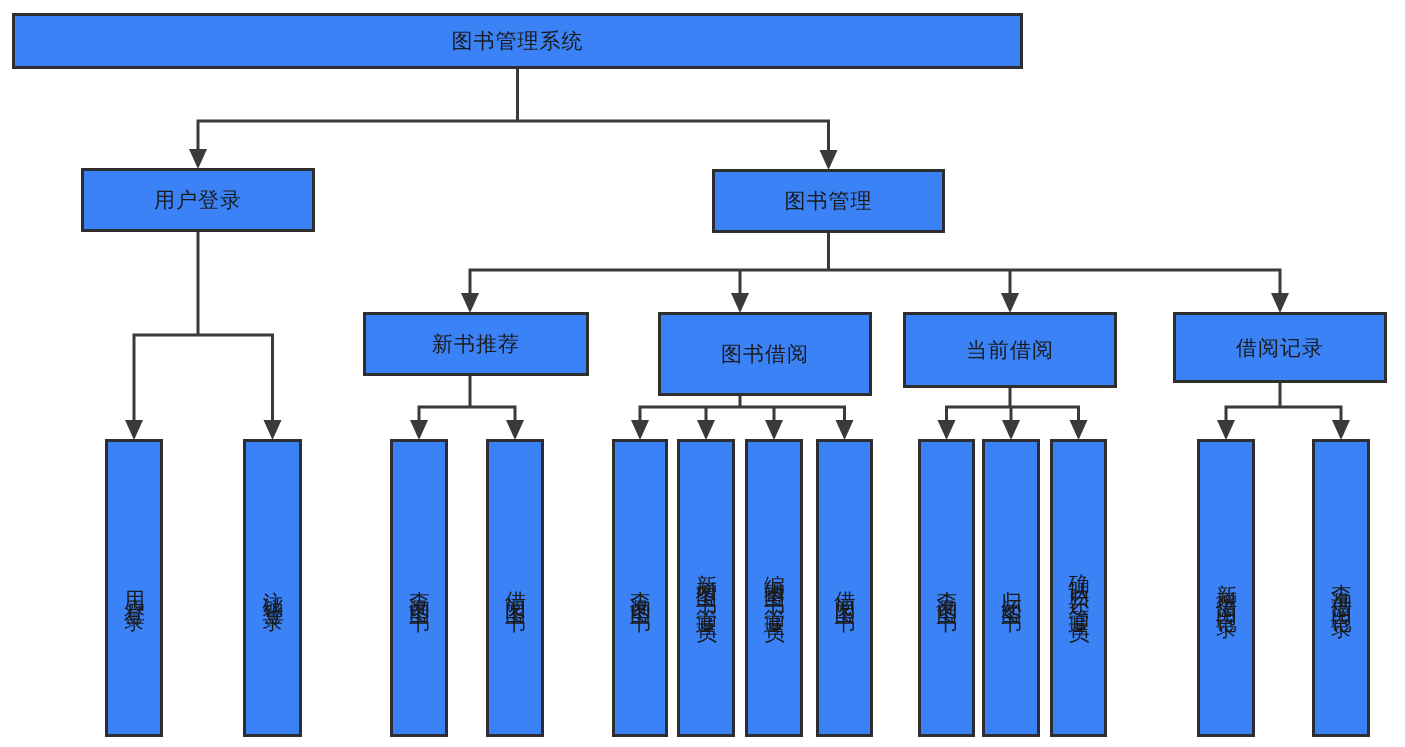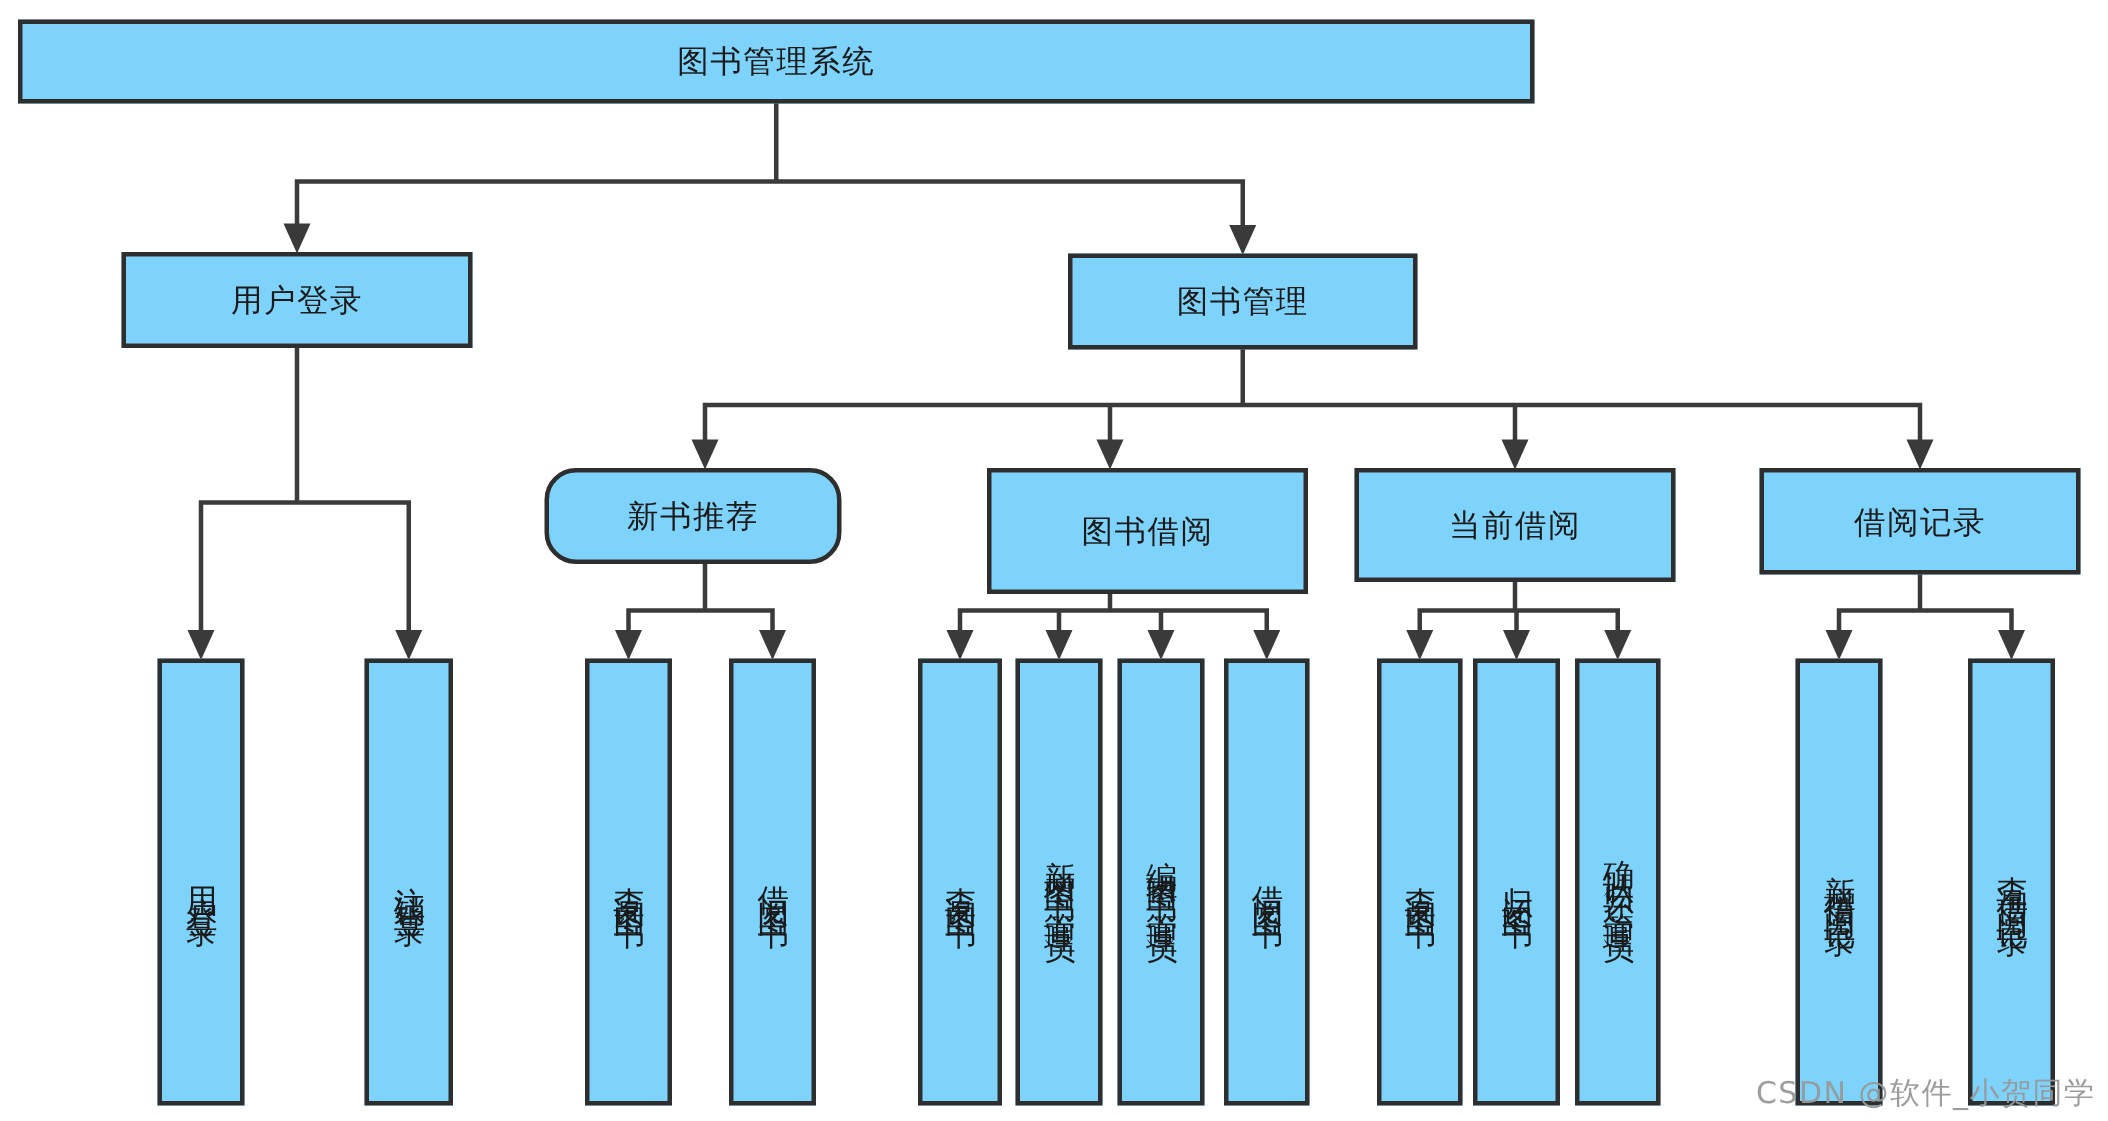--- a/index.html
+++ b/index.html
@@ -10,21 +10,21 @@
     font-family:"DejaVu Sans","Liberation Sans",sans-serif;
     overflow:hidden;
   }
   #connectors{
     position:absolute;left:0;top:0;width:1405px;height:747px;
     pointer-events:none;
   }
   .node{
     position:absolute;
     box-sizing:border-box;
-    background:#7dd3fc;
+    background:#3b82f6;
     border:3px solid #2e2e2e;
     display:flex;align-items:center;justify-content:center;
     color:#1a1a1a;
     z-index:2;
   }
   .node.h{
     font-size:21px;
     letter-spacing:1px;
     white-space:nowrap;
   }
@@ -67,32 +67,31 @@
       <polygon points="937.5,420 955.5,420 946.5,440" fill="#3a3a3a"></polygon>
       <polygon points="1002,420 1020,420 1011,440" fill="#3a3a3a"></polygon>
       <polygon points="1069.5,420 1087.5,420 1078.5,440" fill="#3a3a3a"></polygon>
       <polygon points="1217,420 1235,420 1226,440" fill="#3a3a3a"></polygon>
       <polygon points="1332,420 1350,420 1341,440" fill="#3a3a3a"></polygon>
     </svg>
   <div id="nodes">
       <div class="node h" style="left: 12px; top: 13px; width: 1011px; height: 56px; border-color: rgb(46, 46, 46); color: rgb(26, 26, 26);">图书管理系统</div>
       <div class="node h" style="left: 81px; top: 168px; width: 234px; height: 64px; border-color: rgb(46, 46, 46); color: rgb(26, 26, 26);">用户登录</div>
       <div class="node h" style="left: 712px; top: 169px; width: 233px; height: 64px; border-color: rgb(46, 46, 46); color: rgb(26, 26, 26); text-align: center;">图书管理</div>
-      <div class="node h" style="left: 363px; top: 312px; width: 198px; height: 64px; border-color: rgb(46, 46, 46); color: rgb(26, 26, 26); border-radius: 21px;">新书推荐</div>
+      <div class="node h" style="left: 363px; top: 312px; width: 226px; height: 64px; border-color: rgb(46, 46, 46); color: rgb(26, 26, 26);">新书推荐</div>
       <div class="node h" style="left: 633px; top: 312px; width: 214px; height: 84px; border-color: rgb(46, 46, 46); color: rgb(26, 26, 26); margin-left: 25px;">图书借阅</div>
       <div class="node h" style="left: 903px; top: 312px; width: 214px; height: 76px; border-color: rgb(46, 46, 46); color: rgb(26, 26, 26);">当前借阅</div>
       <div class="node h" style="left: 1173px; top: 312px; width: 214px; height: 71px; border-color: rgb(46, 46, 46); color: rgb(26, 26, 26);">借阅记录</div>
       <div class="node v" style="left: 105px; top: 439px; width: 58px; height: 298px; border-color: rgb(46, 46, 46); color: rgb(26, 26, 26);">用户登录</div>
       <div class="node v" style="left: 243px; top: 439px; width: 59px; height: 298px; border-color: rgb(46, 46, 46); color: rgb(26, 26, 26);">注销登录</div>
       <div class="node v" style="left: 390px; top: 439px; width: 58px; height: 298px; border-color: rgb(46, 46, 46); color: rgb(26, 26, 26);">查询图书</div>
       <div class="node v" style="left: 486px; top: 439px; width: 58px; height: 298px; border-color: rgb(46, 46, 46); color: rgb(26, 26, 26);">借阅图书</div>
       <div class="node v" style="left: 612px; top: 439px; width: 56px; height: 298px; border-color: rgb(46, 46, 46); color: rgb(26, 26, 26);">查询图书</div>
       <div class="node v" style="left: 677px; top: 439px; width: 58px; height: 298px; border-color: rgb(46, 46, 46); color: rgb(26, 26, 26);">新增图书（管理员）</div>
       <div class="node v" style="left: 745px; top: 439px; width: 58px; height: 298px; border-color: rgb(46, 46, 46); color: rgb(26, 26, 26);">编辑图书（管理员）</div>
       <div class="node v" style="left: 816px; top: 439px; width: 57px; height: 298px; border-color: rgb(46, 46, 46); color: rgb(26, 26, 26);">借阅图书</div>
       <div class="node v" style="left: 918px; top: 439px; width: 57px; height: 298px; border-color: rgb(46, 46, 46); color: rgb(26, 26, 26);">查询图书</div>
       <div class="node v" style="left: 982px; top: 439px; width: 58px; height: 298px; border-color: rgb(46, 46, 46); color: rgb(26, 26, 26);">归还图书</div>
       <div class="node v" style="left: 1050px; top: 439px; width: 57px; height: 298px; border-color: rgb(46, 46, 46); color: rgb(26, 26, 26);">确认归还（管理员）</div>
       <div class="node v" style="left: 1197px; top: 439px; width: 58px; height: 298px; border-color: rgb(46, 46, 46); color: rgb(26, 26, 26);">新增借阅记录</div>
       <div class="node v" style="left: 1312px; top: 439px; width: 58px; height: 298px; border-color: rgb(46, 46, 46); color: rgb(26, 26, 26);">查询借阅记录</div>
     </div>
-  <div id="watermark">CSDN @软件_小贺同学</div>
 </div>
 
 </body></html>

